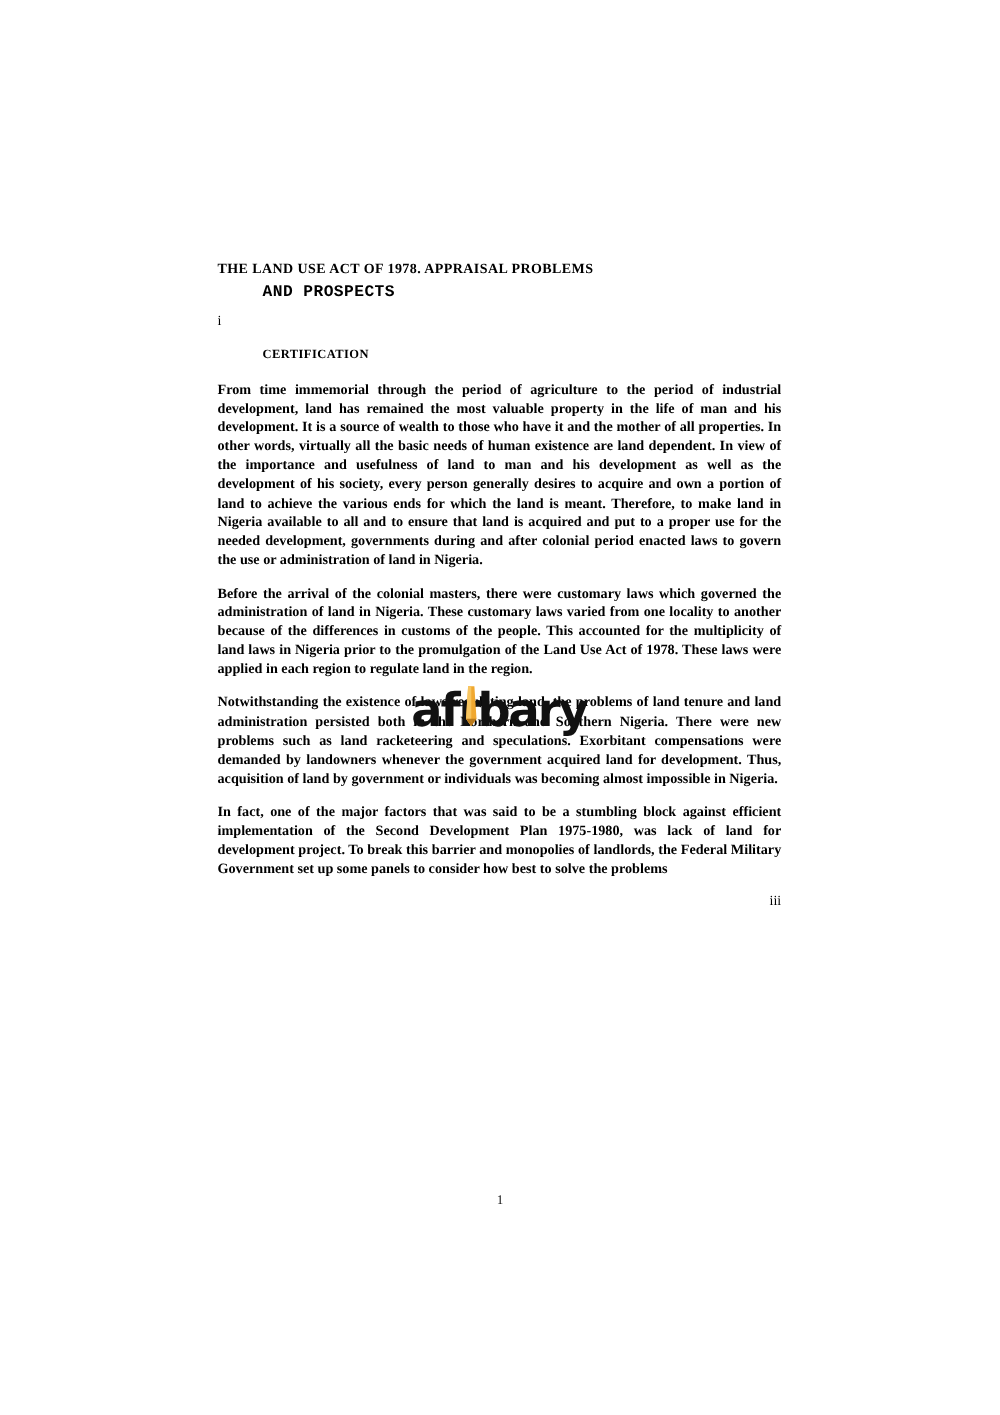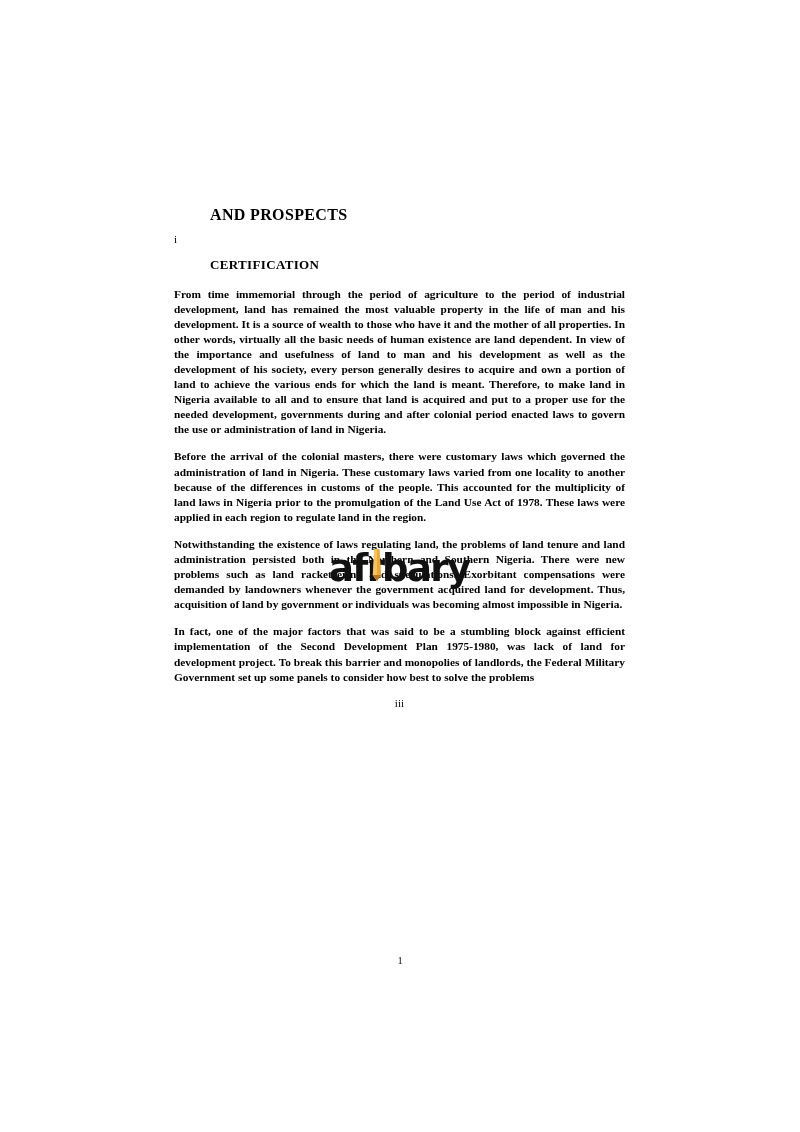--- a/index.html
+++ b/index.html
@@ -28,36 +28,37 @@
   .doc-title {
     font-weight: bold;
     font-size: 11.2px;
     line-height: 18.5px;
     letter-spacing: 0.35px;
     margin: 0;
     text-align: left;
   }
   .doc-title-line2 {
     font-weight: bold;
-    font-size: 16px;
+    font-size: 13px;
     line-height: 18.5px;
     letter-spacing: 0.35px;
     margin: 0;
     padding-left: 36px;
+    font-family: Liberation Mono, monospace;
   }
   .page-marker {
     font-size: 11.2px;
     line-height: 18.5px;
     margin: 0;
     padding-top: 5px;
     text-align: left;
   }
   .section-heading {
     font-weight: bold;
-    font-size: 13px;
+    font-size: 10px;
     line-height: 19.5px;
     letter-spacing: 0.35px;
     margin: 0;
     padding-left: 36px;
   }
   .section-heading.first {
     padding-top: 7px;
   }
   .para {
     font-size: 11.35px;
@@ -70,21 +71,21 @@
     font-weight: bold;
   }
   .para.tight {
     padding-top: 9px;
   }
   .inline-marker {
     font-size: 11.2px;
     line-height: 15.1px;
     margin: 0;
     padding-top: 11px;
-    text-align: center;
+    text-align: right;
   }
   .page-number {
     position: absolute;
     left: 0;
     top: 955px;
     width: 800px;
     text-align: center;
     font-size: 10.5px;
     color: #111111;
   }
@@ -110,20 +111,21 @@
     letter-spacing: -1.6px;
   }
 </style>
 </head>
 <body>
 
 <div class="page">
 
   <div class="content">
 
+    <h1 class="doc-title">THE LAND USE ACT OF 1978.  APPRAISAL PROBLEMS</h1>
 
     <h1 class="doc-title-line2">AND PROSPECTS</h1>
 
     <p class="page-marker">i</p>
 
     <h2 class="section-heading first">CERTIFICATION</h2>
 
 
     <p class="para">From time immemorial through the period of agriculture to the period of industrial development, land has remained the most valuable property in the life of man and his development.  It is a source of wealth to those who have it and the mother of all properties.  In other words, virtually all the basic needs of human existence are land dependent. In view of the importance and usefulness of land to man and his development as well as the development of his society, every person generally desires to acquire and own a portion of land to achieve the various ends for which the land is meant.  Therefore, to make land in Nigeria available to all and to ensure that land is acquired and put to a proper use for the needed development, governments during and after colonial period enacted laws to govern the use or administration of land in Nigeria.</p>
 

